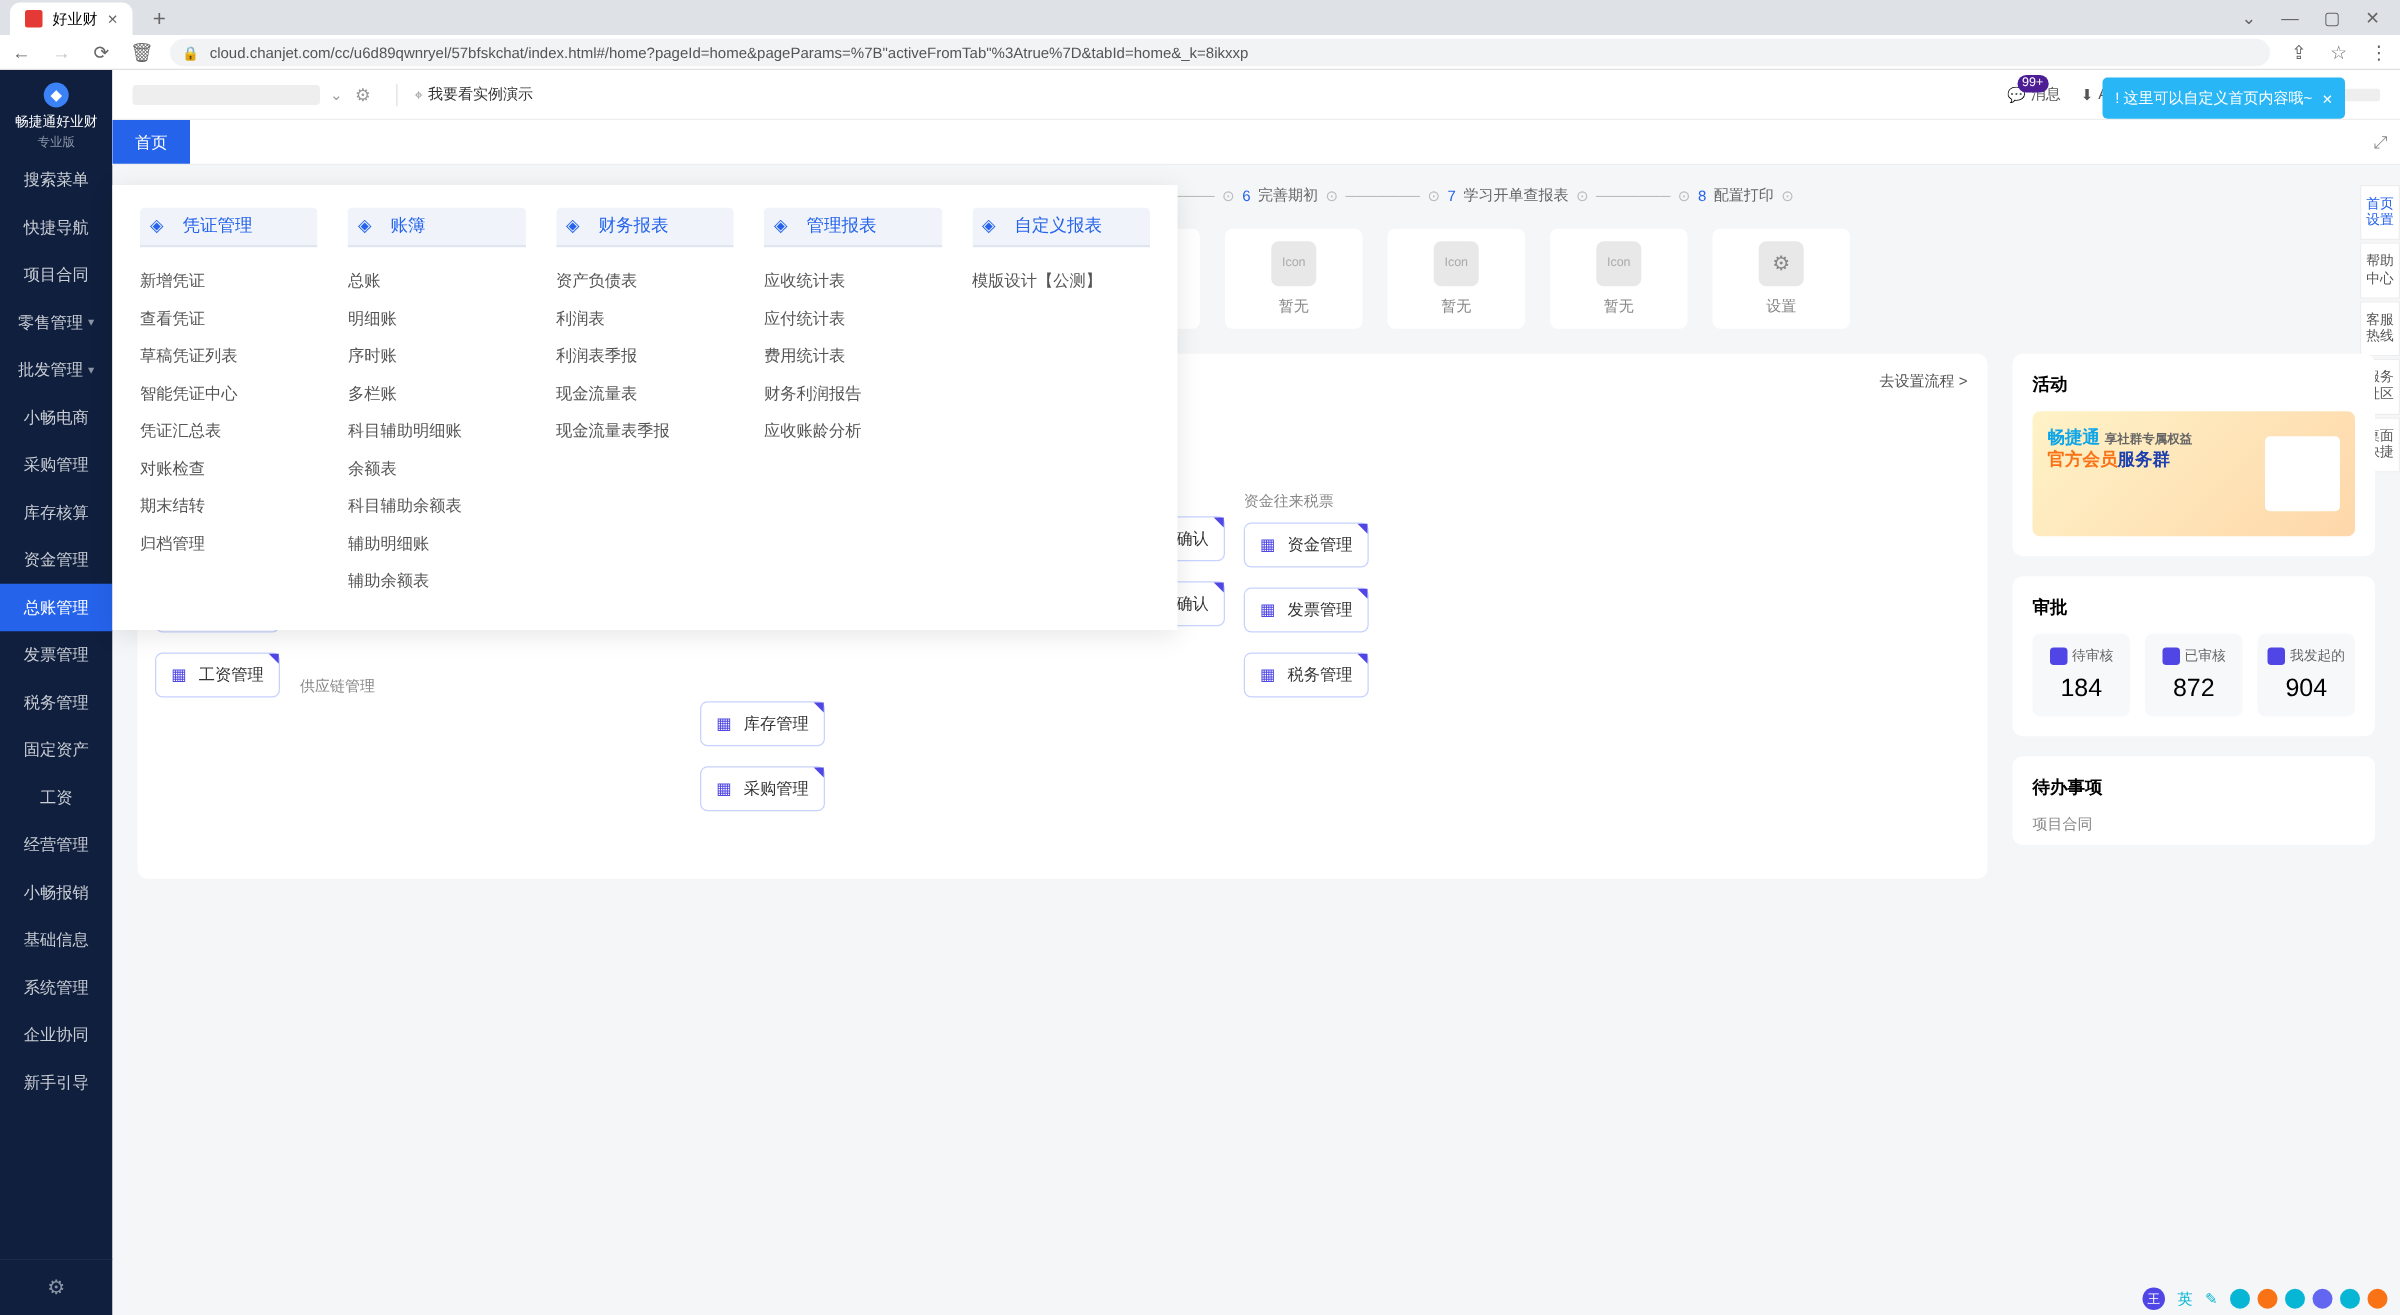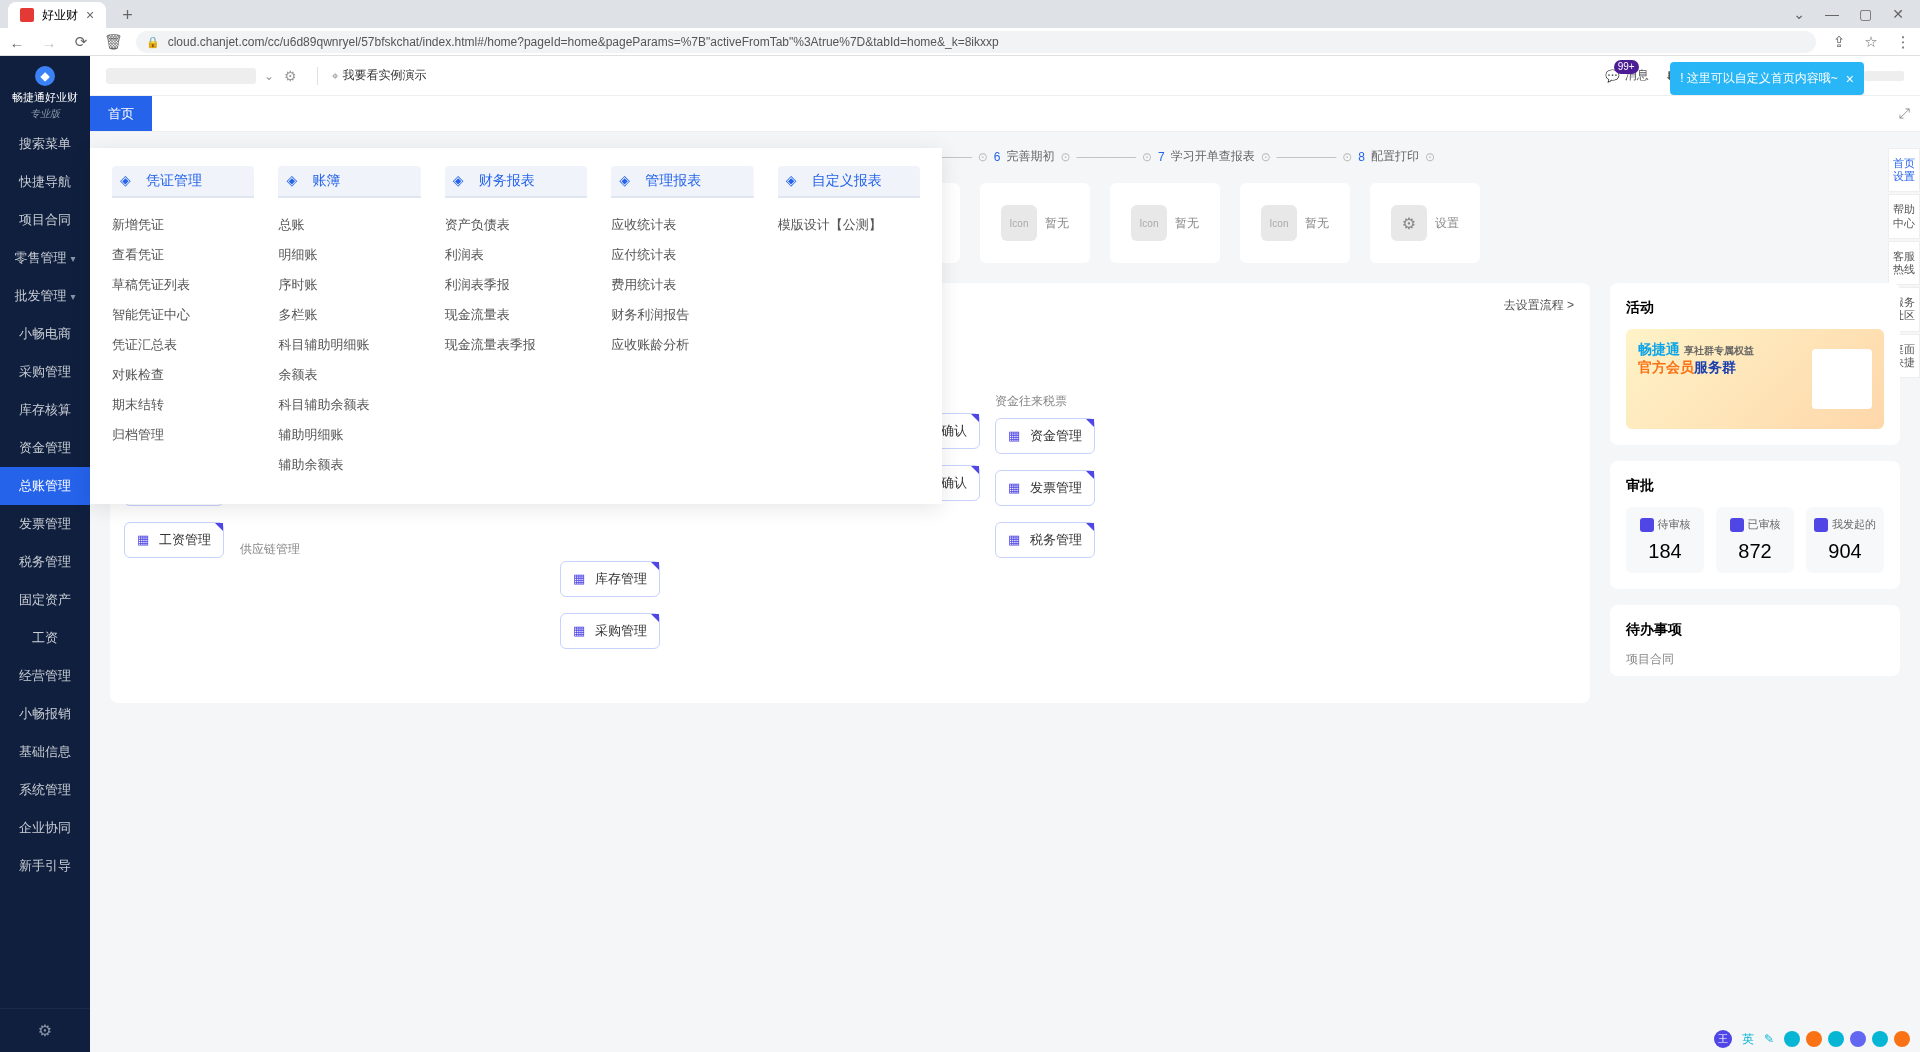--- a/index.html
+++ b/index.html
@@ -17,21 +17,21 @@
 .nav-icon { color: #666; font-size: 15px; cursor: pointer; width: 18px; text-align: center; }
 .addr-bar { flex: 1; display: flex; align-items: center; background: #f1f3f4; border-radius: 14px; height: 22px; padding: 0 10px; font-size: 12px; color: #555; gap: 8px; }
 .lock-icon { font-size: 11px; }
 
 
 .app { display: flex; height: 996px; }
 .sidebar { width: 90px; background: #0f1f3d; color: #c9cdd4; display: flex; flex-direction: column; }
 .logo { padding: 10px 6px 4px; text-align: center; }
 .logo-icon { width: 20px; height: 20px; background: #3b82f6; border-radius: 50%; margin: 0 auto 4px; display: flex; align-items: center; justify-content: center; color: #fff; font-size: 12px; }
 .logo-text { font-size: 11px; color: #fff; }
-.logo-sub { font-size: 10px; color: #8a94a6; margin-top: 2px; font-style: italic; }
+.logo-sub { font-size: 10px; color: #8a94a6; margin-top: 2px; }
 .nav-items { flex: 1; overflow-y: auto; }
 .nav-item { padding: 10px 8px; font-size: 13px; text-align: center; cursor: pointer; display: flex; align-items: center; justify-content: center; gap: 4px; }
 .nav-item.active { background: #2563eb; color: #fff; }
 .nav-item .arrow { font-size: 10px; color: #8a94a6; }
 .nav-settings { padding: 12px; text-align: center; color: #8a94a6; font-size: 16px; border-top: 1px solid #1a2a48; }
 
 .main { flex: 1; display: flex; flex-direction: column; background: #f5f6f8; position: relative; }
 .top-bar { height: 40px; background: #fff; display: flex; align-items: center; padding: 0 16px; border-bottom: 1px solid #eee; font-size: 13px; }
 .dropdown-placeholder { width: 150px; height: 16px; background: #eee; border-radius: 3px; margin-right: 8px; }
 .chevron { color: #999; margin-right: 10px; font-size: 12px; }
@@ -57,29 +57,29 @@
 .menu-header { display: flex; align-items: center; gap: 8px; padding-bottom: 8px; border-bottom: 2px solid #e0e6f0; margin-bottom: 12px; font-size: 14px; color: #2563eb; font-weight: 500; background: linear-gradient(#f0f4fa,#f0f4fa) bottom/100% 100% no-repeat; padding: 6px 8px; border-radius: 4px 4px 0 0; }
 .menu-hicon { width: 18px; height: 18px; color: #2563eb; }
 .menu-item { font-size: 13px; color: #555; padding: 6px 0; cursor: pointer; }
 
 
 .steps { display: flex; align-items: center; gap: 6px; margin-bottom: 18px; font-size: 12px; color: #666; padding-left: 740px; }
 .step-num { color: #2563eb; font-weight: 500; }
 .step-sep { color: #bbb; }
 .step-dot { color: #bbb; }
 
-.tip-banner { position: absolute; top: 6px; right: 56px; background: #29b6f6; color: #fff; font-size: 12px; padding: 8px 10px; border-radius: 4px; display: flex; align-items: center; gap: 8px; z-index: 15; }
+.tip-banner { position: absolute; top: 6px; right: 44px; background: #29b6f6; color: #fff; font-size: 12px; padding: 8px 10px; border-radius: 4px; display: flex; align-items: center; gap: 8px; z-index: 15; }
 .tip-banner .close { cursor: pointer; font-size: 14px; }
 
 .right-tabs { position: absolute; right: 0; top: 92px; width: 32px; display: flex; flex-direction: column; gap: 2px; }
 .rtab { background: #fff; padding: 8px 4px; font-size: 11px; text-align: center; color: #555; cursor: pointer; writing-mode: horizontal-tb; line-height: 1.2; border: 1px solid #eee; }
 .rtab:first-child { color: #2563eb; }
 
 .icon-boxes { display: flex; gap: 20px; margin-bottom: 20px; padding-left: 740px; }
-.icon-box { width: 110px; height: 80px; background: #fff; border-radius: 6px; display: flex; flex-direction: row; align-items: center; justify-content: center; gap: 8px; font-size: 12px; color: #888; }
+.icon-box { width: 110px; height: 80px; background: #fff; border-radius: 6px; display: flex; flex-direction: column; align-items: center; justify-content: center; gap: 8px; font-size: 12px; color: #888; }
 .icon-box .ibox { width: 36px; height: 36px; background: #e8e8e8; border-radius: 6px; display: flex; align-items: center; justify-content: center; font-size: 10px; color: #aaa; }
 .icon-box:last-child .ibox { background: #e8e8e8; color:#888; font-size:16px; }
 
 .flow-row { display: flex; gap: 20px; }
 .panel { background: #fff; border-radius: 8px; padding: 16px; }
 .flow-panel { flex: 1; height: 420px; position: relative; }
 .flow-top-link { position: absolute; right: 16px; top: 14px; font-size: 12px; color: #555; cursor: pointer; }
 
 .flow-group { position: absolute; }
 .flow-group-label { font-size: 12px; color: #888; margin-bottom: 8px; }

